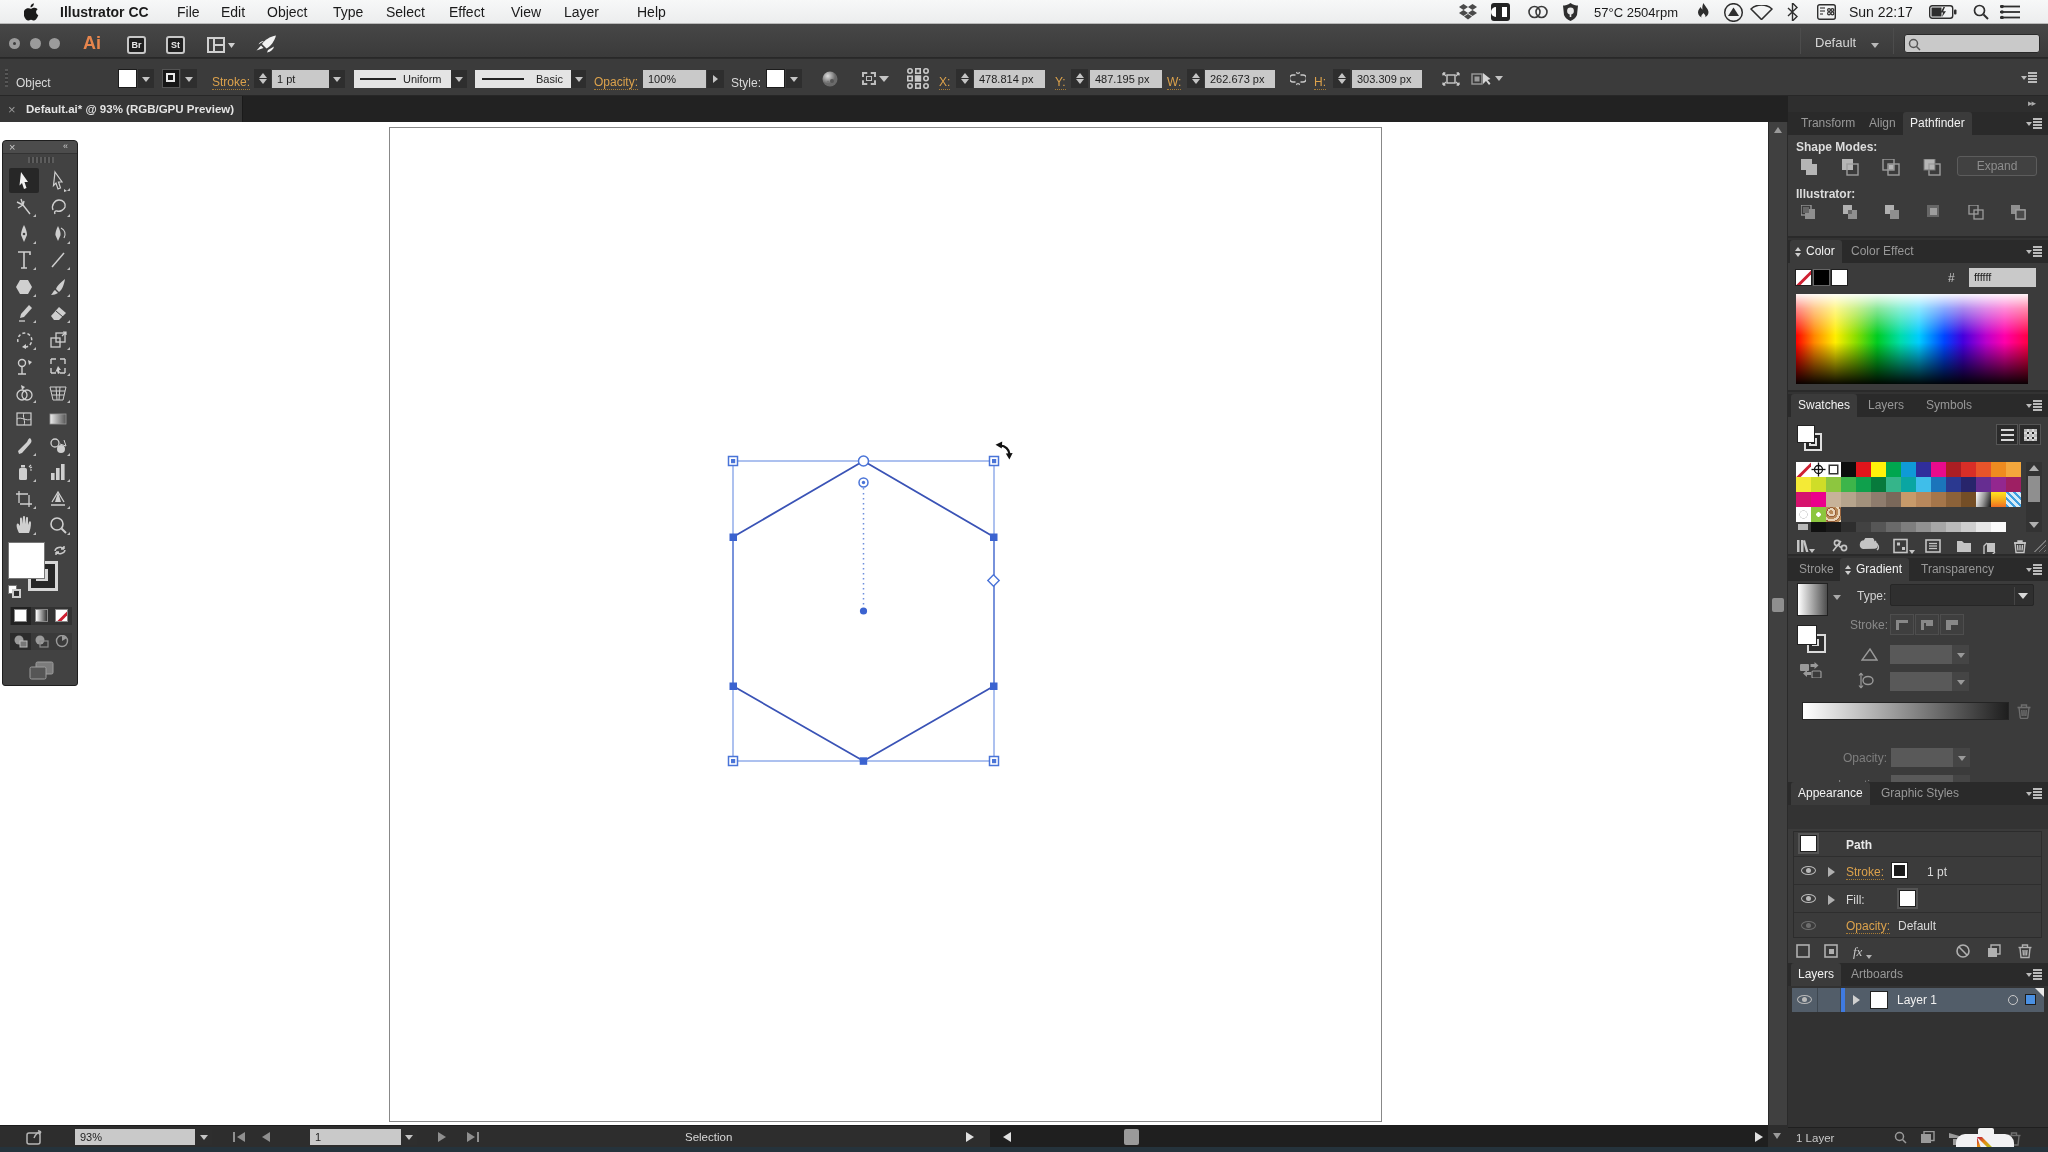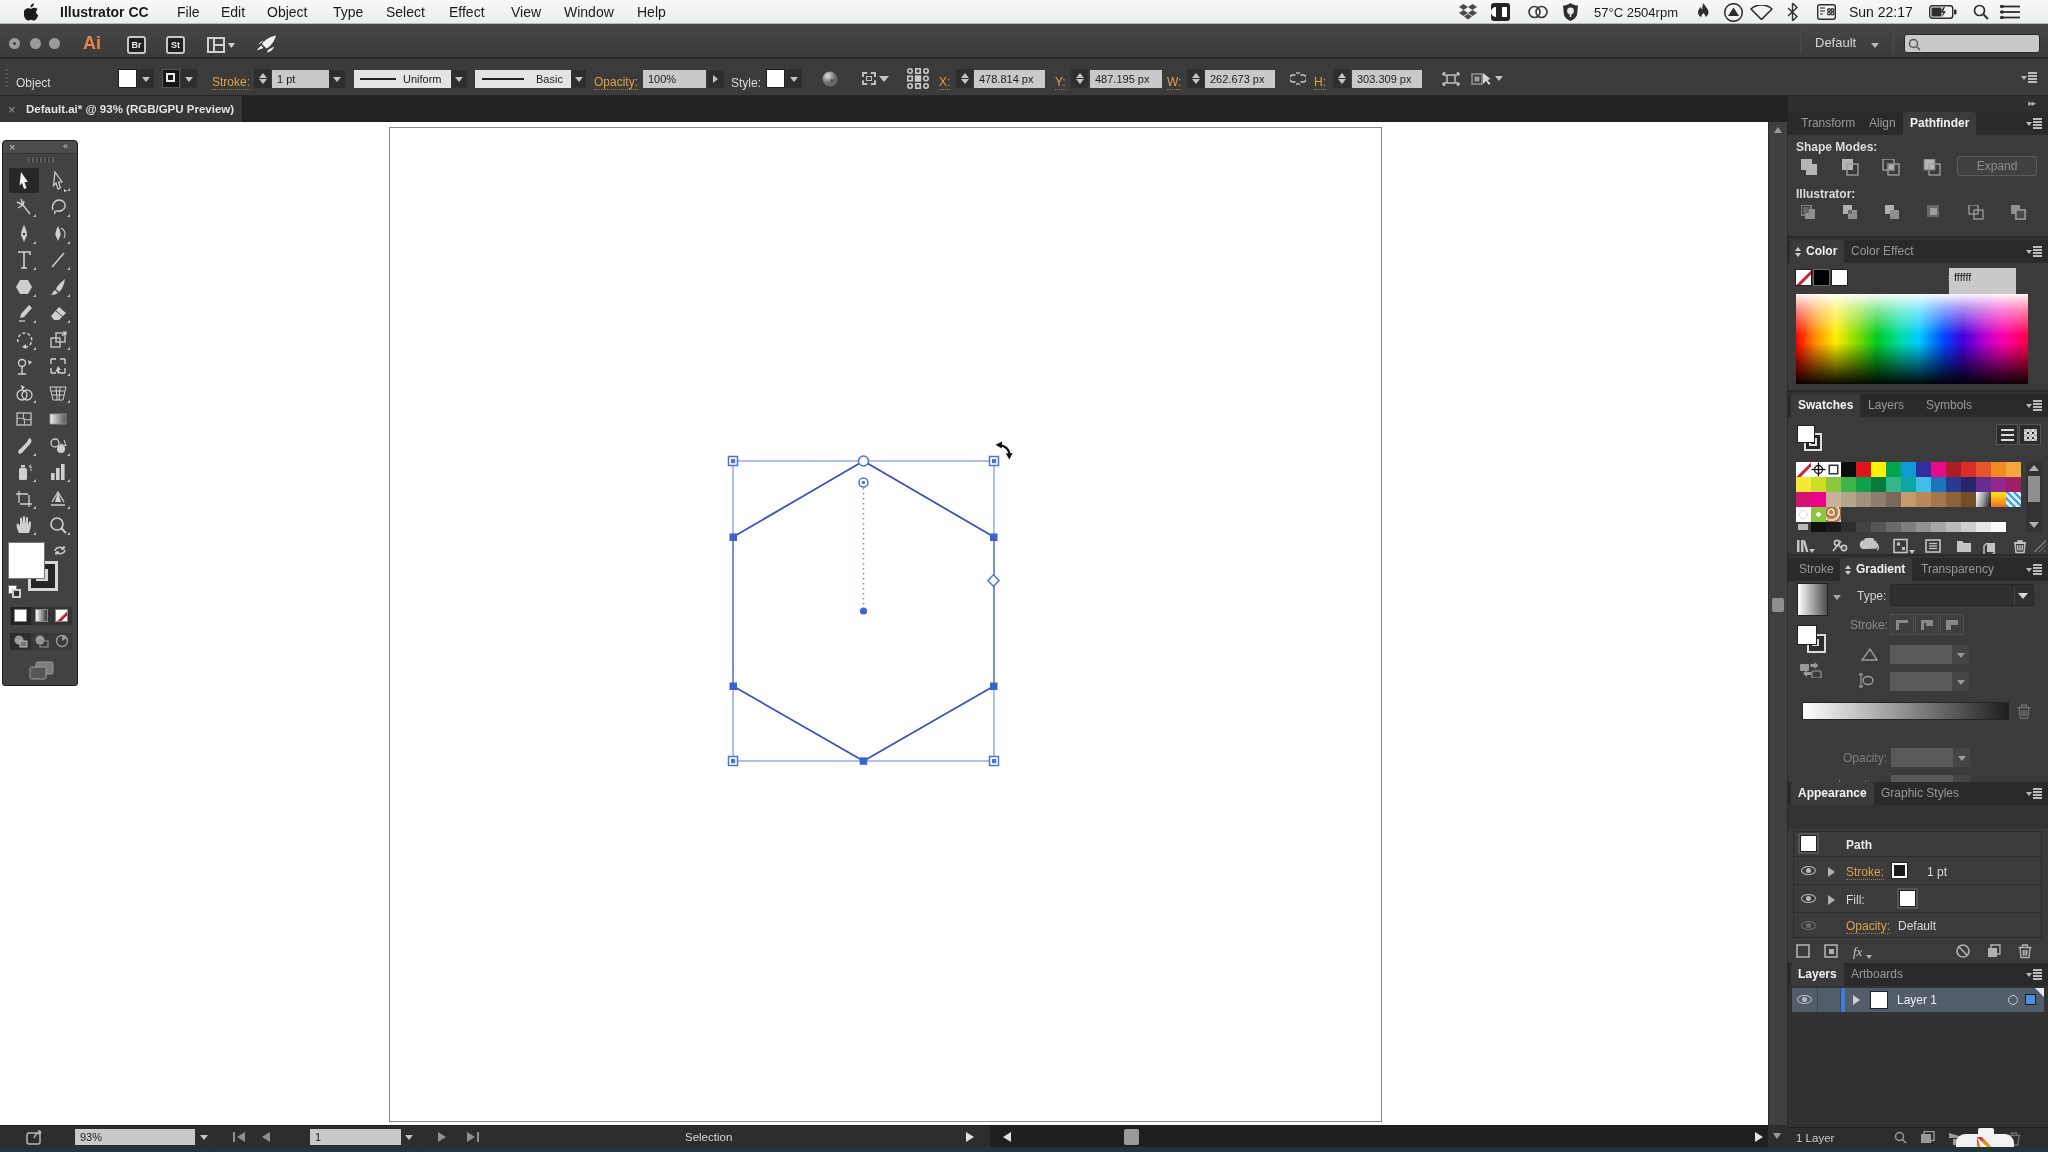--- a/index.html
+++ b/index.html
@@ -47,21 +47,21 @@
 #vscroll { position:absolute; top:122px; left:1768px; width:20px; height:1025px; background:#404040;
   border-left:1px solid #2a2a2a; border-right:1px solid #2a2a2a; }
 
 #statusbar { position:absolute; top:1125px; left:0; width:1768px; height:22px; background:#2d2d2d; border-top:1px solid #1c1c1c; }
 
 #sliver { position:absolute; top:1147px; left:0; width:2048px; height:5px; background:#25333c; }
 
 #dock { position:absolute; top:96px; left:1788px; width:260px; height:1051px; background:#333333; }
 .ptabs { position:absolute; left:0; width:260px; height:23px; background:#2a2a2a; }
 .ptab { position:absolute; top:0; font-size:12px; color:#989898; padding:4px 7px 0 7px; height:23px; }
-.ptab.act { background:#3b3b3b; color:#f2f2f2; font-weight:bold; border-radius:3px 3px 0 0; }
+.ptab.act { background:#3b3b3b; color:#f2f2f2; font-weight:normal; border-radius:3px 3px 0 0; }
 .tgl { position:absolute; left:5px; top:7px; }
 .tgl:before { content:""; position:absolute; border-left:3.5px solid transparent; border-right:3.5px solid transparent; border-bottom:4px solid #cecece; top:0; }
 .tgl:after { content:""; position:absolute; border-left:3.5px solid transparent; border-right:3.5px solid transparent; border-top:4px solid #cecece; top:6px; }
 .pbody { position:absolute; left:0; width:260px; background:#3b3b3b; }
 .pmenu { position:absolute; right:6px; width:16px; height:12px; }
 .pmenu:before { content:""; position:absolute; left:0; top:4px;
   border-left:3px solid transparent; border-right:3px solid transparent; border-top:4px solid #bbb; }
 .pmenu:after { content:""; position:absolute; right:0; top:0; width:9px; height:11px;
   background:linear-gradient(#bbb 0 2px,transparent 2px 3px,#bbb 3px 5px,transparent 5px 6px,#bbb 6px 8px,transparent 8px 9px,#bbb 9px 11px); }
 .eye { position:absolute; width:15px; height:9px; border:1px solid #b9b9b9; border-radius:50%; }
@@ -81,21 +81,21 @@
       <path d="M7.4 5.4 c1 0 2.2-.8 3.4-.7 1 .1 2.2.6 2.9 1.6 -2.4 1.5-2 4.9.6 5.9 -.5 1.3-.8 1.9-1.4 2.8 -.8 1.2-1.7 2.5-2.9 2.5 -1.2 0-1.6-.8-3-.8 -1.4 0-1.8.8-3 .8 -1.3 0-2.2-1.3-3-2.5 C-.6 12.5-.9 8.8.8 6.8 1.6 5.8 2.8 5.2 4 5.2 c1.2 0 2.4.7 3.4.7z" fill="#1a1a1a"></path>
     </svg>
     <span class="mi" style="left:60px;font-weight:bold">Illustrator CC</span>
     <span class="mi" style="left:177px">File</span>
     <span class="mi" style="left:221px">Edit</span>
     <span class="mi" style="left:267px">Object</span>
     <span class="mi" style="left:333px">Type</span>
     <span class="mi" style="left:386px">Select</span>
     <span class="mi" style="left:449px">Effect</span>
     <span class="mi" style="left:511px">View</span>
-    <span class="mi" style="left:564px">Window</span>
+    <span class="mi" style="left:564px">Layer</span>
     <span class="mi" style="left:637px">Help</span>
 
     <svg class="abs" style="left:1459px;top:4px" width="18" height="16" viewBox="0 0 18 16">
       <g fill="#4a4a4a">
           <path d="M4.5 0 L9 3 L4.5 6 L0 3 Z"></path>
           <path d="M13.5 0 L18 3 L13.5 6 L9 3 Z"></path>
           <path d="M4.5 6 L9 9 L4.5 12 L0 9 Z"></path>
           <path d="M13.5 6 L18 9 L13.5 12 L9 9 Z"></path>
           <path d="M9 10 L13 12.5 L9 15.5 L5 12.5 Z"></path>
         </g>
@@ -477,21 +477,21 @@
       <span class="ptab" style="left:56px">Color Effect</span>
       <div class="pmenu" style="top:6px"></div>
     </div>
     <div class="pbody" style="top:167px;height:129px;border-bottom:2px solid #2a2a2a">
       <div class="abs" style="left:7px;top:6px;width:17px;height:17px;background:#fff;border:1px solid #1f1f1f;overflow:hidden">
         <div class="abs" style="left:-3px;top:6px;width:26px;height:3px;background:#cf2032;transform:rotate(-45deg)"></div>
       </div>
       <div class="abs" style="left:25px;top:6px;width:17px;height:17px;background:#000;border:1px solid #666"></div>
       <div class="abs" style="left:43px;top:6px;width:17px;height:17px;background:#fff;border:1px solid #1f1f1f"></div>
       <span class="t" style="left:160px;top:8px;font-size:12px;color:#c9c9c9">#</span>
-      <div class="fld" style="left:161px;top:5px;width:67px;height:36px;line-height:19px">ffffff</div>
+      <div class="fld" style="left:181px;top:5px;width:67px;height:19px;line-height:19px">ffffff</div>
       <div class="abs" style="left:8px;top:31px;width:232px;height:90px;
         background:linear-gradient(to bottom, rgba(255,255,255,0.96) 0%, rgba(255,255,255,0.55) 16%, rgba(255,255,255,0) 46%, rgba(0,0,0,0) 54%, rgba(0,0,0,0.5) 78%, rgba(0,0,0,0.96) 100%),
         linear-gradient(to right, #ff0000, #ff8800 8%, #ffee00 17%, #88dd00 26%, #00cc22 35%, #00ddaa 45%, #00ccff 53%, #0044ff 64%, #4400dd 72%, #bb00cc 82%, #ff00aa 90%, #ff0044 100%)"></div>
     </div>
 
     <div class="ptabs" style="top:298px">
       <span class="ptab act" style="left:3px">Swatches</span>
       <span class="ptab" style="left:73px">Layers</span>
       <span class="ptab" style="left:131px">Symbols</span>
       <div class="pmenu" style="top:6px"></div>

